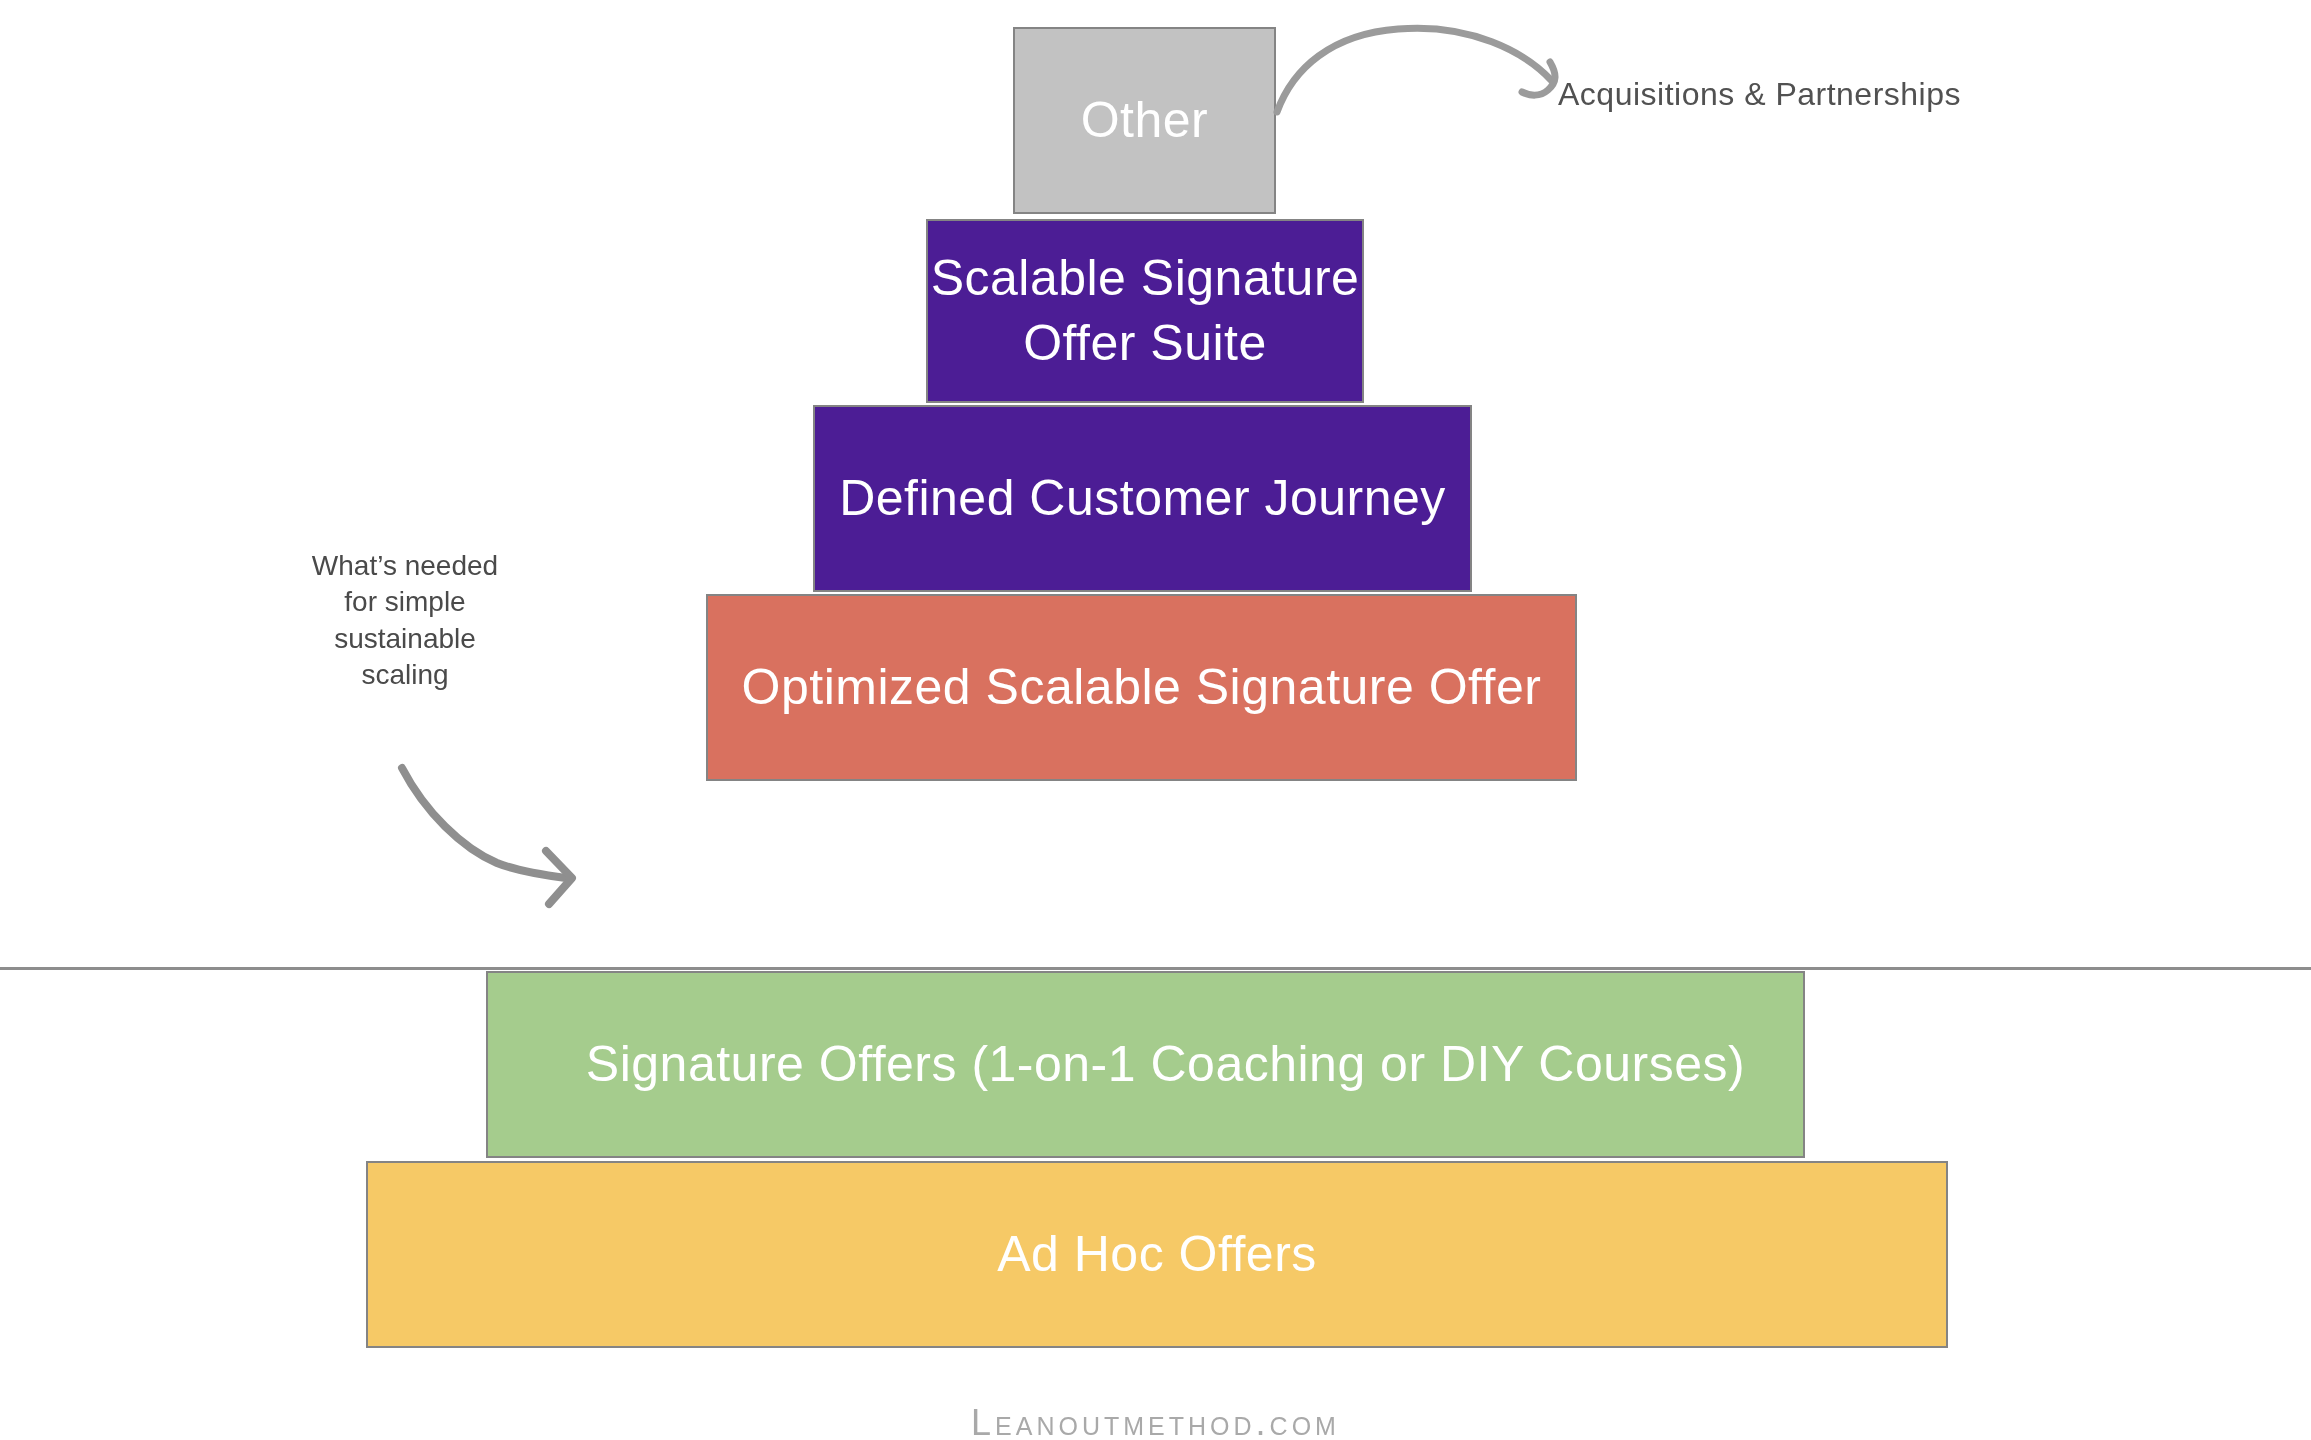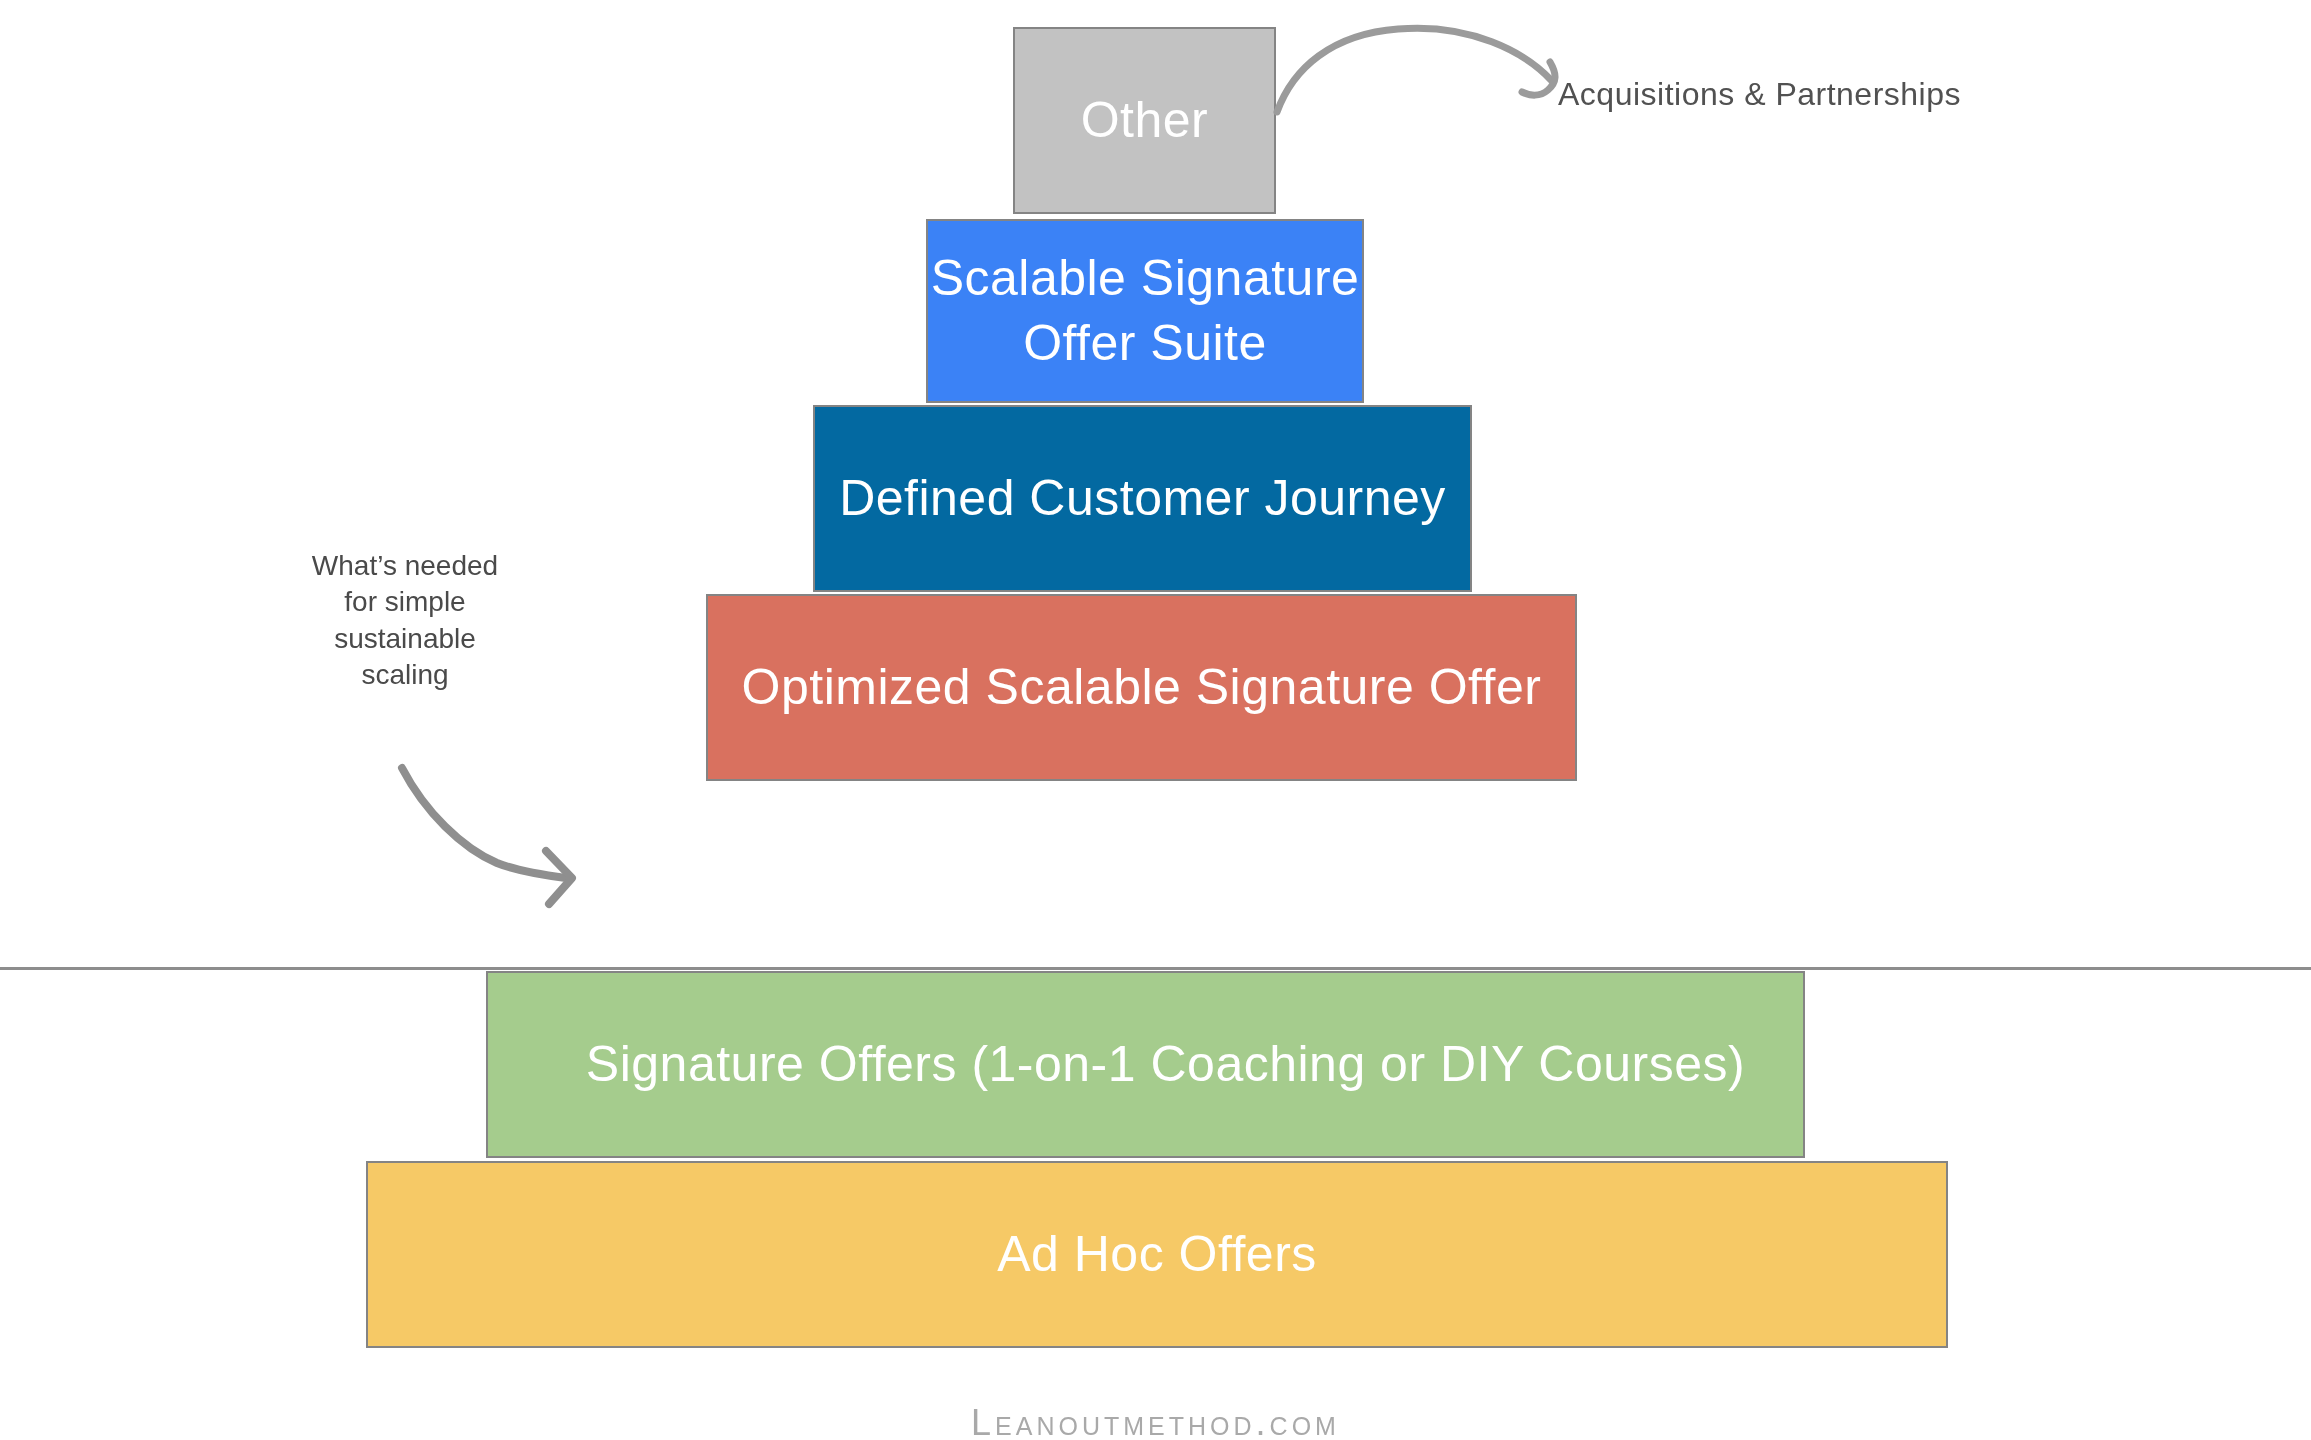--- a/index.html
+++ b/index.html
@@ -102,26 +102,26 @@
 <body>
 
 <div class="canvas">
 
   <div class="divider" style="background-color: rgb(141, 141, 141);"></div>
 
   <div class="level lvl-0" style="background-color: rgb(194, 194, 194);">
     <span class="level-label">Other</span>
   </div>
 
-  <div class="level lvl-1" style="background-color: #3b82f6;">
+  <div class="level lvl-1" style="background-color: #4c1d95;">
     <span class="level-label">Scalable Signature
 Offer Suite</span>
   </div>
 
-  <div class="level lvl-2" style="background-color: #0369a1;">
+  <div class="level lvl-2" style="background-color: #4c1d95;">
     <span class="level-label">Defined Customer Journey</span>
   </div>
 
   <div class="level lvl-3" style="background-color: rgb(217, 113, 95);">
     <span class="level-label">Optimized Scalable Signature Offer</span>
   </div>
 
 
   <div class="level lvl-5" style="background-color: rgb(165, 204, 141);">
     <span class="level-label">Signature Offers (1-on-1 Coaching or DIY Courses)</span>

